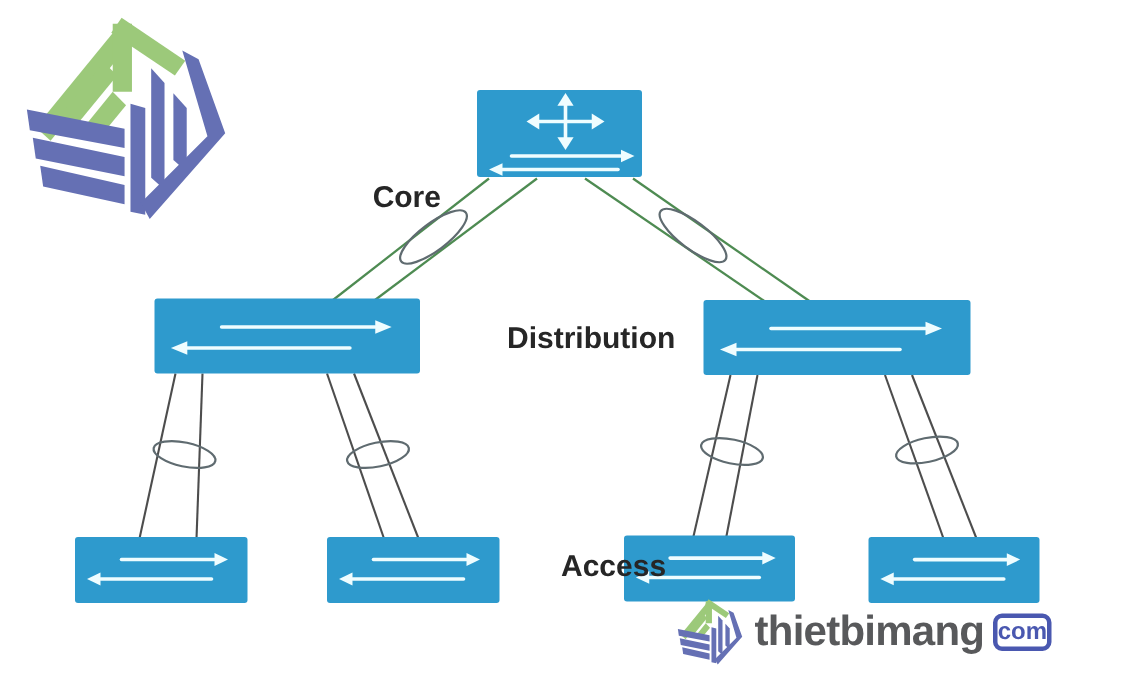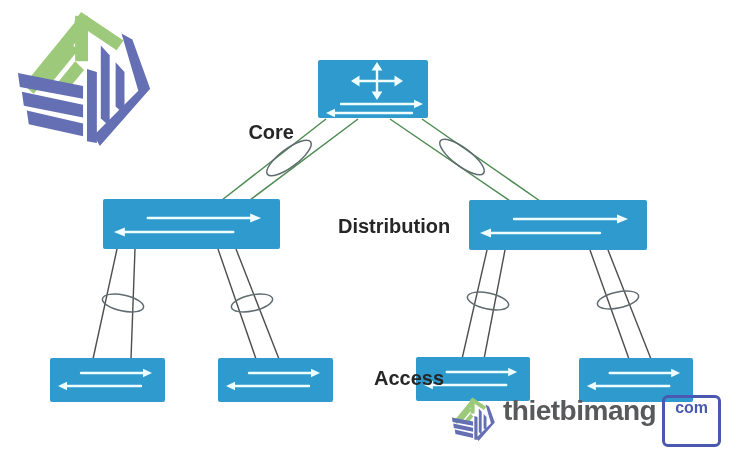--- a/index.html
+++ b/index.html
@@ -19,24 +19,24 @@
   .switch{background:var(--switch-blue);border-radius:2px;}
   .switch svg{display:block;width:100%;height:100%;}
   .arr{stroke:var(--arrow-white);stroke-width:2.4;fill:none;stroke-linecap:round;}
   .arrh{fill:var(--arrow-white);stroke:none;}
   .layer-label{font-weight:bold;color:var(--label-text);white-space:nowrap;}
   .lbl-core{left:240px;top:74px;width:54px;font-size:20px;text-align:right;margin-top:47px;}
   .lbl-dist{left:338px;top:215px;font-size:20px;}
   .lbl-access{left:334px;top:367px;font-size:20px;padding-left:40px;}
   .logo-green{fill:var(--logo-green);}
   .logo-purple{fill:var(--logo-purple);}
-  .watermark{left:450px;top:395px;height:52px;display:flex;}
+  .watermark{left:450px;top:395px;height:52px;display:flex;align-items:center;}
   .wm-text{font-size:28px;font-weight:bold;letter-spacing:-0.5px;color:var(--brand-text);margin-left:5px;}
   .wm-badge{margin-left:6px;border:3px solid var(--badge-blue);border-radius:6px;color:var(--badge-blue);
-    font-size:16px;font-weight:bold;line-height:19px;padding:0 10px;display:inline-block;}
+    font-size:16px;font-weight:bold;line-height:19px;padding:0 0;display:inline-block;}
   .hidden-defs{position:absolute;width:0;height:0;overflow:hidden;}
 </style>
 </head>
 <body>
 
 <svg class="hidden-defs" aria-hidden="true">
   <defs>
     <symbol id="sym-logo" viewBox="0 0 150 150">
       <g class="logo-green">
         <polygon points="12,82 70,11 80,20 22,91"></polygon>

